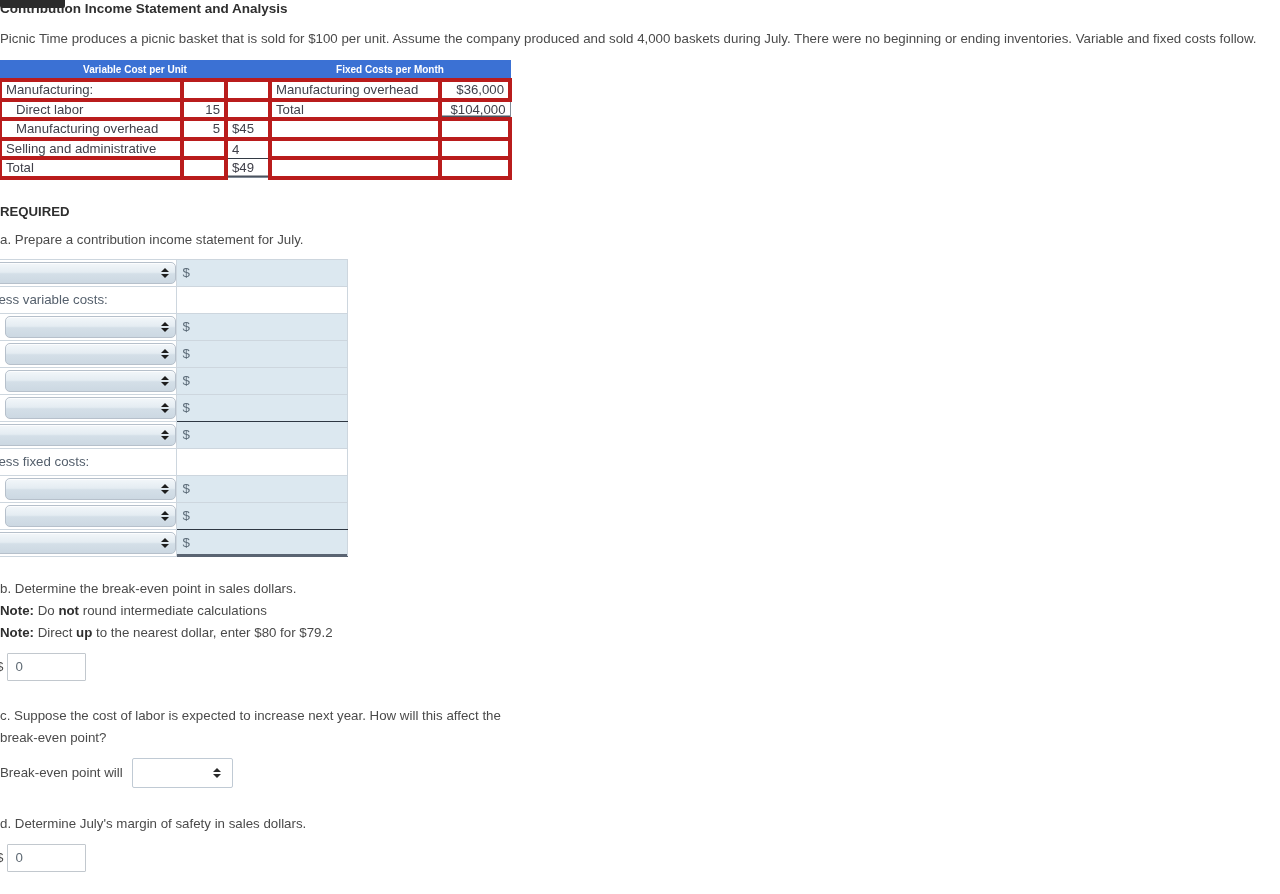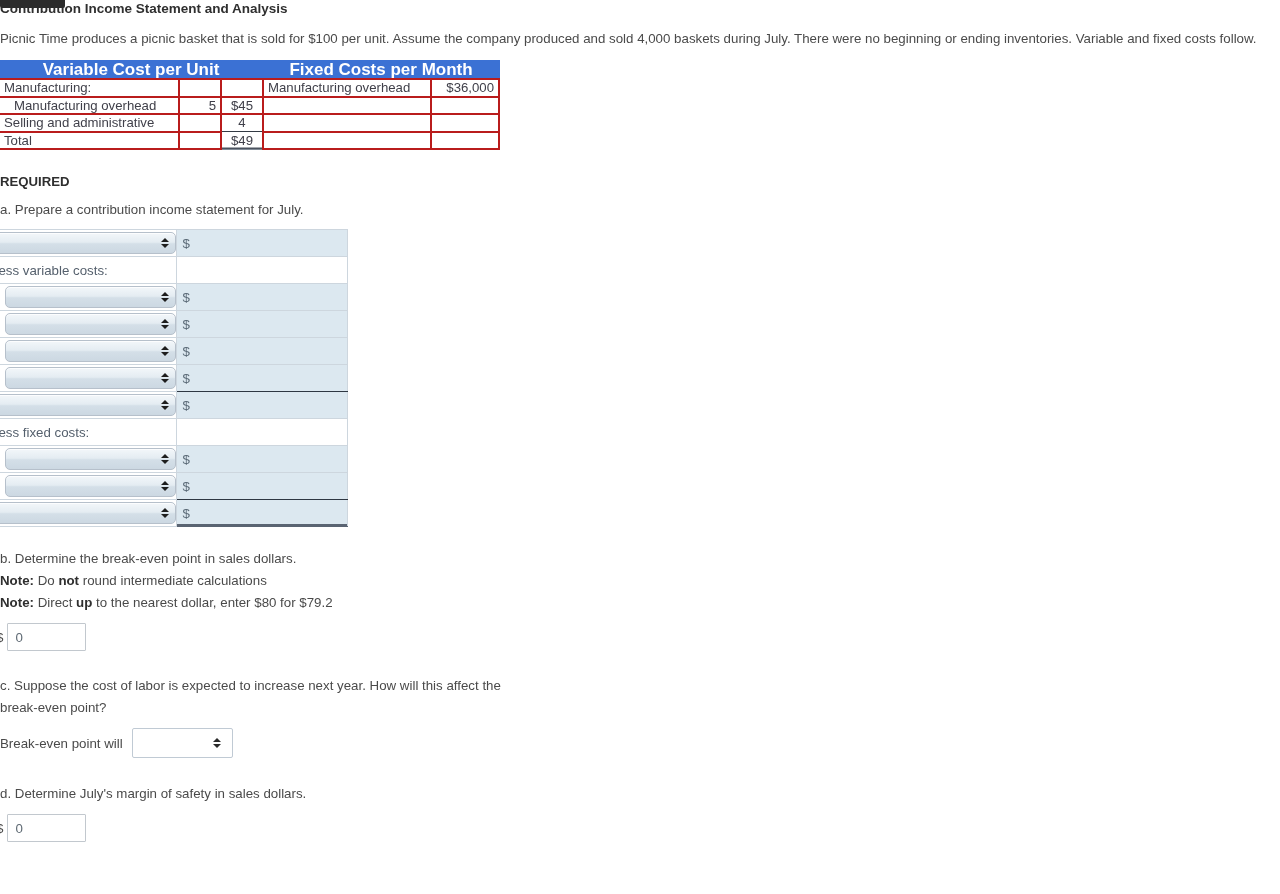--- a/index.html
+++ b/index.html
@@ -56,42 +56,42 @@
 
   
   .cost-table {
     margin: 13px 0 0 3px;
     border-collapse: collapse;
     table-layout: fixed;
     font-size: 13.2px;
     color: #40404a;
   }
   .cost-table td, .cost-table th {
-    border: 2px solid #b91c1c;
+    border: 4px solid #b91c1c;
     padding: 0 4px;
     height: 15.6px;
     line-height: 15.6px;
     vertical-align: middle;
     font-weight: normal;
     overflow: hidden;
     white-space: nowrap;
   }
   .cost-table th.hdr {
     background: #3b71d4;
     color: #ffffff;
     font-weight: bold;
     text-align: center;
     border: 1px solid #3b71d4;
     height: 17px;
     line-height: 17px;
-    font-size: 17px;
+    font-size: 10px;
   }
   .c-label  { width: 160px; text-align: left; }
   .c-n1     { width: 32px;  text-align: right; }
-  .c-n2     { width: 32px;  text-align: center; }
+  .c-n2     { width: 32px;  text-align: left; }
   .c-flabel { width: 158px; text-align: left; }
   .c-fnum   { width: 58px;  text-align: right; margin-left: 45px; }
   .indent1  { padding-left: 14px !important; }
   .ul-single { border-bottom: 1.6px solid #333a44 !important; }
   .ul-double {
     border-bottom: 1.4px solid #4a525e !important;
     box-shadow: inset 0 -4px 0 -2.6px #4a525e;
   }
   .tbox { border: 1px solid #808a96 !important; }
 
@@ -259,20 +259,27 @@
 
       <tr>
         <td class="c-label">Manufacturing:</td>
         <td class="c-n1"></td>
         <td class="c-n2"></td>
         <td class="c-flabel">Manufacturing overhead</td>
         <td class="c-fnum">$36,000</td>
       </tr>
 
 
+      <tr>
+        <td class="c-label indent1">Direct labor</td>
+        <td class="c-n1">15</td>
+        <td class="c-n2"></td>
+        <td class="c-flabel">Total</td>
+        <td class="c-fnum tbox ul-double">$104,000</td>
+      </tr>
 
       <tr>
         <td class="c-label indent1">Manufacturing overhead</td>
         <td class="c-n1 ul-single">5</td>
         <td class="c-n2">$45</td>
         <td class="c-flabel"></td>
         <td class="c-fnum"></td>
       </tr>
 
       <tr>

